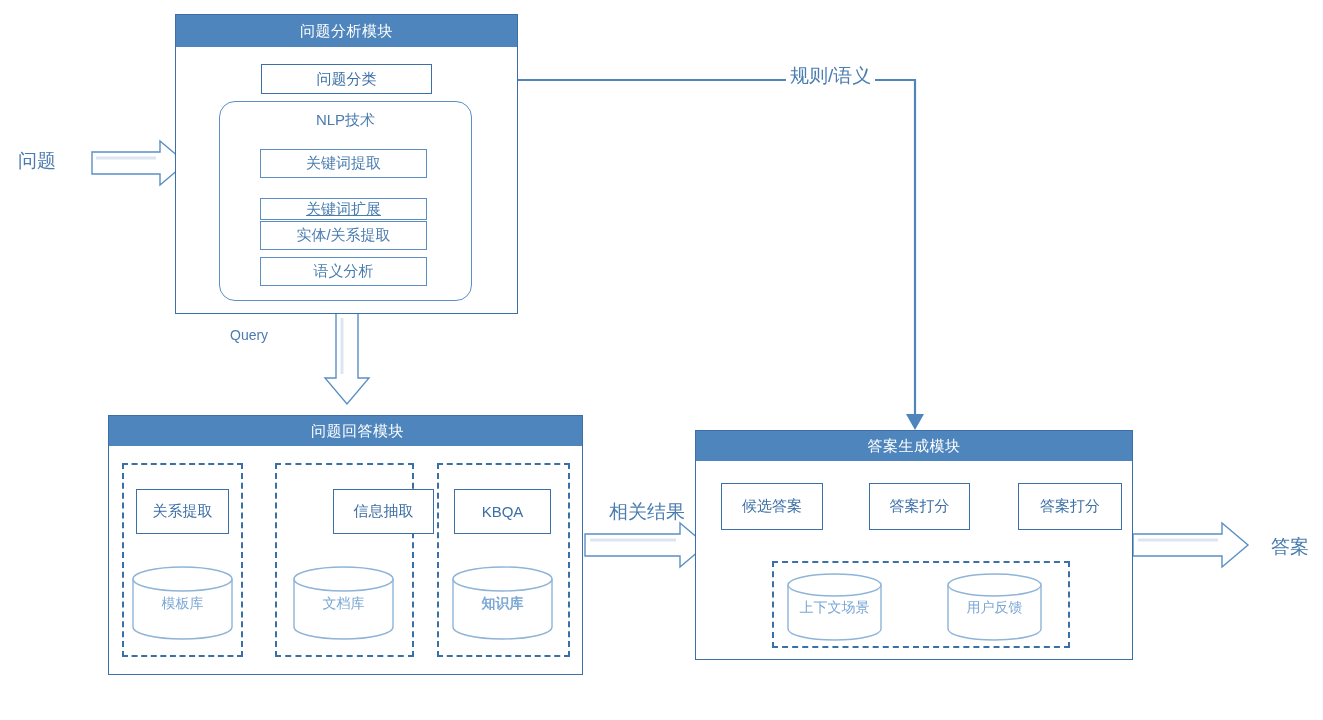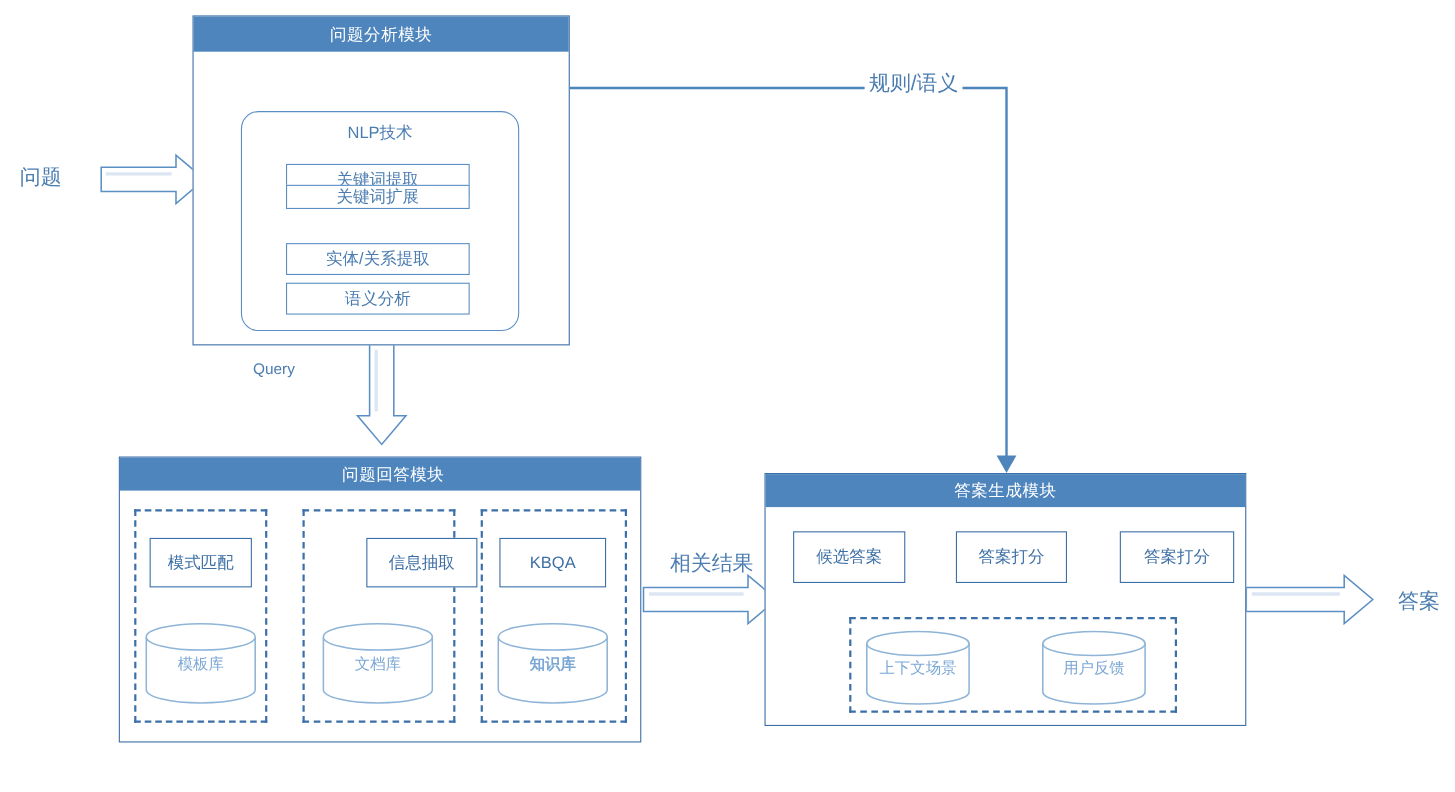--- a/index.html
+++ b/index.html
@@ -149,36 +149,37 @@
       <line x1="824" y1="506" x2="863" y2="506" stroke="#4e85bd" stroke-width="2.4" marker-end="url(#arrowThin)"></line>
       <line x1="976" y1="506" x2="1013" y2="506" stroke="#4e85bd" stroke-width="2.4" marker-end="url(#arrowThin)"></line>
       <path d="M919,590 L919,540" stroke="#4e85bd" stroke-width="3" fill="none" marker-end="url(#arrowThinUp)"></path>
     </g>
   </svg>
 
   <div class="abs module z1" style="left:175px; top:14px; width:343px; height:300px;">
     <div class="module-header" style="height:32px;">问题分析模块</div>
   </div>
 
+  <div class="abs box z6" style="left:261px; top:64px; width:171px; height:30px;">问题分类</div>
 
   <div class="abs rounded-box z1" style="left:219px; top:101px; width:253px; height:200px;">
     <div class="rounded-title" style="margin-top:9px;">NLP技术</div>
   </div>
 
   <div class="abs box light z6" style="left:260px; top:149px; width:167px; height:29px;">关键词提取</div>
-  <div class="abs box light z6" style="left:260px; top:168px; width:167px; height:22px;">关键词扩展</div>
+  <div class="abs box light z6" style="left:260px; top:198px; width:167px; height:22px;text-decoration:underline;">关键词扩展</div>
   <div class="abs box light z6" style="left:260px; top:221px; width:167px; height:29px;">实体/关系提取</div>
   <div class="abs box light z6" style="left:260px; top:257px; width:167px; height:29px;">语义分析</div>
 
   <div class="abs module z1" style="left:108px; top:415px; width:475px; height:260px;">
     <div class="module-header" style="height:30px;padding-left:24px;">问题回答模块</div>
   </div>
 
   <div class="abs dashed z1" style="left:122px; top:463px; width:121px; height:194px;"></div>
-  <div class="abs box z6" style="left:136px; top:489px; width:93px; height:45px;">模式匹配</div>
+  <div class="abs box z6" style="left:136px; top:489px; width:93px; height:45px;">关系提取</div>
   <div class="abs z6" style="left:131px; top:565px; width:103px; height:76px;">
     <svg viewBox="0 0 103 76" width="103" height="76">
       <path d="M2,14 L2,62 A49.5,12 0 0 0 101,62 L101,14" fill="#ffffff" stroke="#8eb4d8" stroke-width="1.4"></path>
       <ellipse cx="51.5" cy="14" rx="49.5" ry="12" fill="#ffffff" stroke="#8eb4d8" stroke-width="1.4"></ellipse>
     </svg>
     <div class="cyl-text" style="top:30px;">模板库</div>
   </div>
 
   <div class="abs dashed z1" style="left:275px; top:463px; width:139px; height:194px;"></div>
   <div class="abs box z6" style="left:294px; top:489px; width:101px; height:45px;margin-left:39px;">信息抽取</div>

